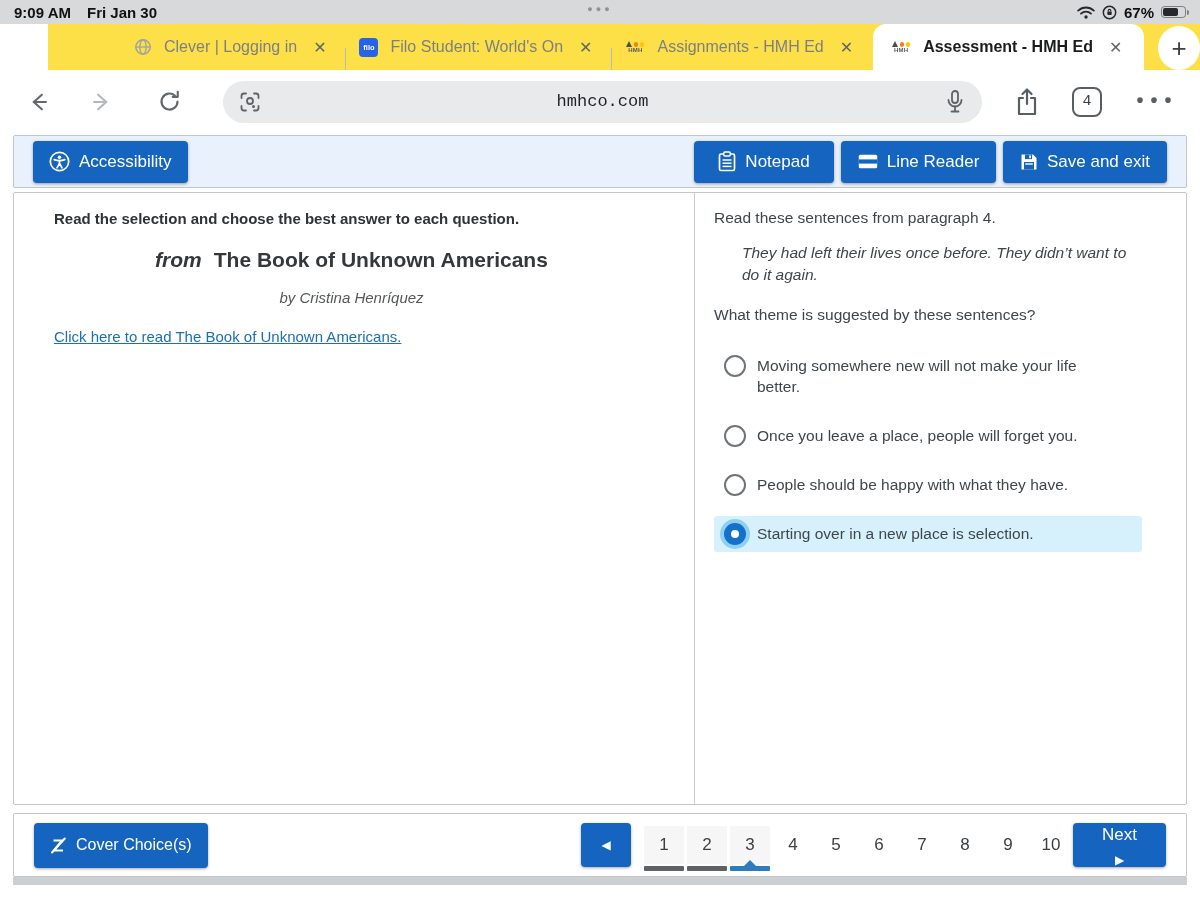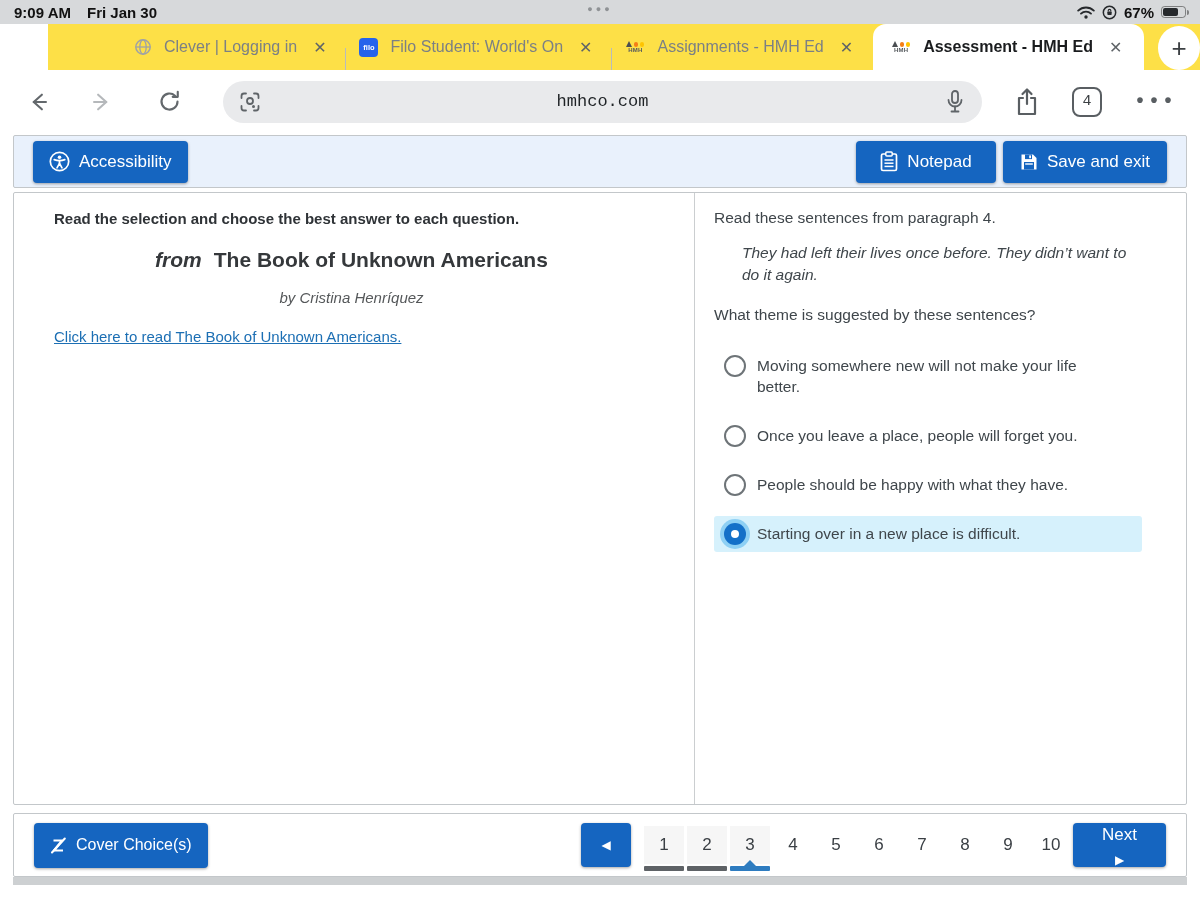--- a/index.html
+++ b/index.html
@@ -267,20 +267,29 @@
         <span>
           <svg width="18" height="21" viewBox="0 0 18 21">
             <rect x="1.5" y="3" width="15" height="16.5" rx="1.5" fill="none" stroke="#fff" stroke-width="1.7"></rect>
             <rect x="5.8" y="1" width="6.4" height="4" rx="1" fill="#1565C0" stroke="#fff" stroke-width="1.5"></rect>
             <line x1="4.5" y1="9" x2="13.5" y2="9" stroke="#fff" stroke-width="1.5"></line>
             <line x1="4.5" y1="12.2" x2="13.5" y2="12.2" stroke="#fff" stroke-width="1.5"></line>
             <line x1="4.5" y1="15.4" x2="13.5" y2="15.4" stroke="#fff" stroke-width="1.5"></line>
           </svg>
         </span>
         <span>Notepad</span>
+      </button>
+      <button class="btn-blue" style="width:155px">
+        <span>
+          <svg width="20" height="15" viewBox="0 0 20 15">
+            <rect x="0.8" y="0.8" width="18.4" height="13.4" rx="1.5" fill="#fff"></rect>
+            <rect x="0.8" y="5.4" width="18.4" height="4.2" fill="#1565C0"></rect>
+          </svg>
+        </span>
+        <span>Line Reader</span>
       </button>
       <button class="btn-blue" style="width:164px">
         <span>
           <svg width="18" height="18" viewBox="0 0 18 18">
             <path d="M1.5 1.5 H13 L16.5 5 V16.5 H1.5 Z" fill="#fff"></path>
             <rect x="5" y="1.5" width="7" height="4.6" fill="#1565C0"></rect>
             <rect x="9.2" y="2.4" width="1.8" height="2.8" fill="#fff"></rect>
             <rect x="4" y="9" width="10" height="7.5" fill="#1565C0"></rect>
             <rect x="5.2" y="10.3" width="7.6" height="1.4" fill="#fff"></rect>
           </svg>
@@ -312,21 +321,21 @@
         <li class="option">
           <span class="radio"></span>
           <span class="label">Once you leave a place, people will forget you.</span>
         </li>
         <li class="option">
           <span class="radio"></span>
           <span class="label">People should be happy with what they have.</span>
         </li>
         <li class="option selected">
           <span class="radio"></span>
-          <span class="label">Starting over in a new place is difficult.</span>
+          <span class="label">Starting over in a new place is selection.</span>
         </li>
       </ul>
     </div>
   </div>
 
   <div class="box bottom-bar">
     <button class="btn-blue cover-btn">
       <span>
         <svg width="17" height="17" viewBox="0 0 17 17">
           <path d="M3.5 3.5 H12 L4 13.5 H13" fill="none" stroke="#fff" stroke-width="2.1" stroke-linejoin="round"></path>

